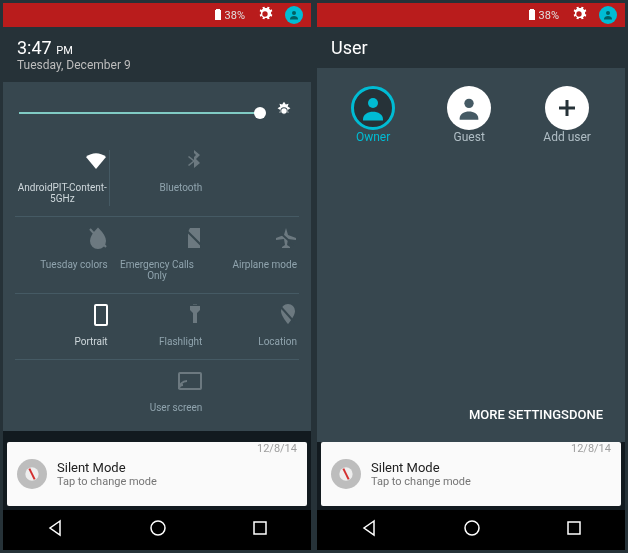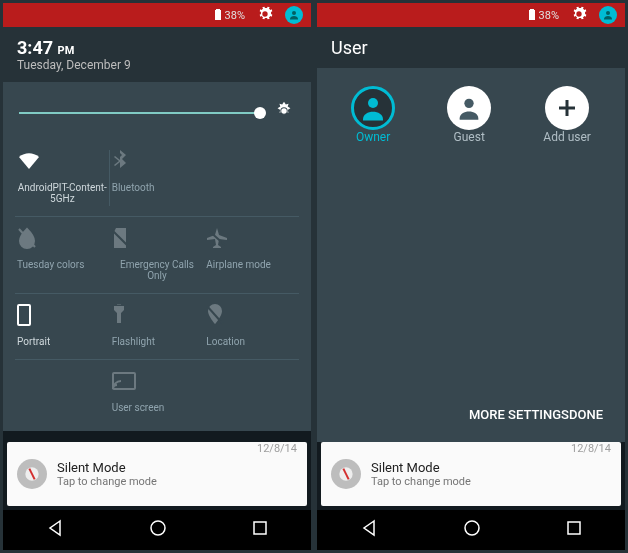--- a/index.html
+++ b/index.html
@@ -36,21 +36,21 @@
   .battery { display: flex; align-items: center; gap: 3px; }
   .avatar-badge {
     width: 18px; height: 18px; border-radius: 50%;
     background: #00bcd4;
     display: flex; align-items: center; justify-content: center;
   }
   .panel-header {
     background: #263238;
     padding: 10px 14px;
   }
-  .time { font-size: 18px; font-weight: 700; }
+  .time { font-size: 18px; font-weight: 400; }
   .time .ampm { font-size: 11px; }
   .date { font-size: 12px; color: #bdbdbd; }
   .user-title { font-size: 18px; padding: 10px 14px; background: #263238; }
   .panel-body {
     background: #37474f;
     flex: 0 0 auto;
     padding: 10px 12px 6px;
   }
   .brightness {
     display: flex; align-items: center; gap: 8px;
@@ -66,21 +66,21 @@
   }
   .tiles {
     display: grid;
     grid-template-columns: repeat(3, 1fr);
     text-align: center;
     font-size: 10px;
     color: #cfd8dc;
   }
   .tile {
     padding: 10px 2px 12px;
-    display: flex; flex-direction: column; align-items: flex-start; gap: 10px;
+    display: flex; flex-direction: column; align-items: flex-end; gap: 10px;
     position: relative;
   }
   .tile .icon { height: 22px; display: flex; align-items: center; justify-content: center; }
   .tile.dim .icon svg { opacity: .35; }
   .tile.dim { color: #90a4ae; }
   .row-divider { grid-column: 1 / span 3; height: 1px; background: #455a64; }
   .col-divider {
     position: absolute; top: 10px; bottom: 10px; width: 1px; background: #455a64;
   }
   .users {

